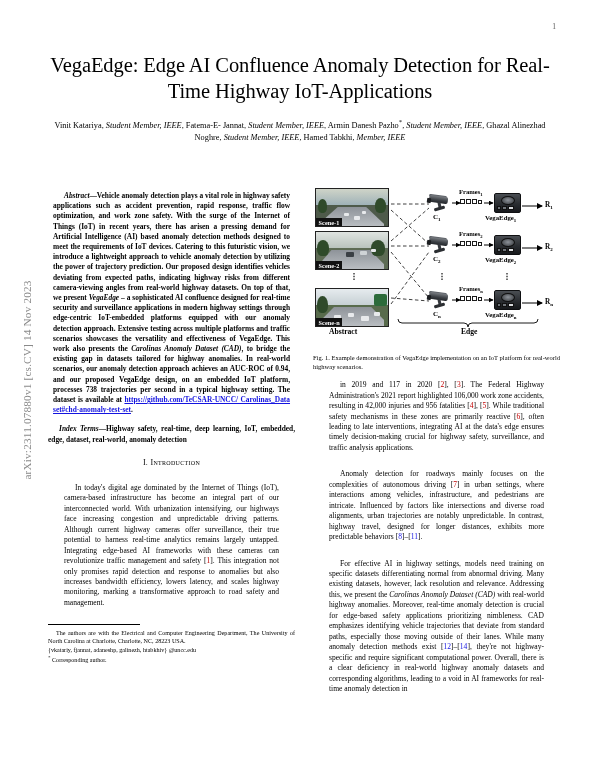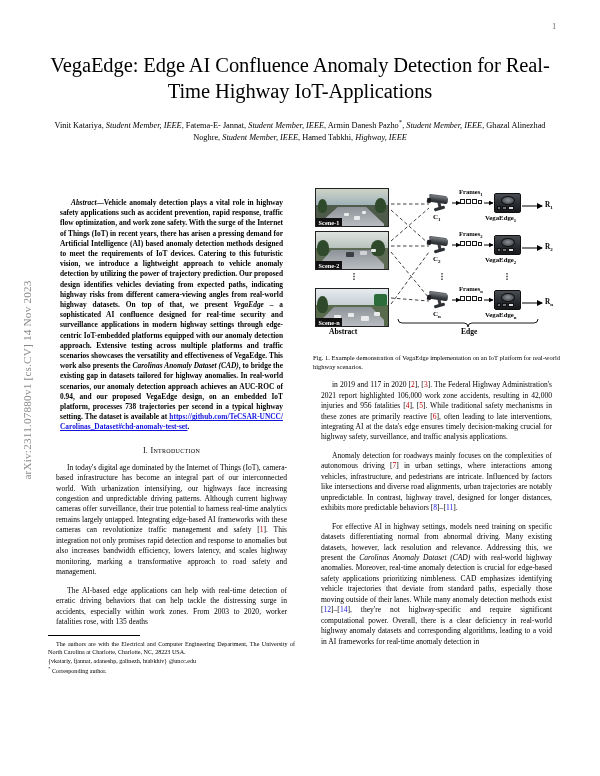--- a/index.html
+++ b/index.html
@@ -78,34 +78,34 @@
   }
   .col {
     position: absolute;
     top: 0;
     width: 247px;
   }
   .col-left  { left: 0; }
   .col-right { left: 265px; }
 
   p {
-    margin: 8px;
+    margin: 16px;
     font-size: 7.55px;
     line-height: 10.45px;
     text-align: justify;
     text-justify: inter-word;
     hyphens: auto;
   }
   p.indent { text-indent: 11px; }
   .abstract {
     font-weight: bold;
     font-size: 7.4px;
     line-height: 10.2px;
     text-align: justify;
-    margin: 12px;
+    margin: 5px;
     text-indent: 11px;
   }
   .abstract .lead { font-style: italic; font-weight: bold; }
   .abstract em { font-style: italic; }
   .link {
     color: #1414e0;
     word-break: break-all;
   }
   .index-terms {
     margin-top: 9px;
@@ -342,36 +342,38 @@
 <body>
 
 <div class="page">
 
   <div class="arxiv-stamp">arXiv:2311.07880v1  [cs.CV]  14 Nov 2023</div>
 
   <div class="page-number">1</div>
 
   <div class="title-block">
     <h1 class="paper-title">VegaEdge: Edge AI Confluence Anomaly Detection for Real-Time Highway IoT-Applications</h1>
-    <div class="authors">Vinit Katariya, <i>Student Member, IEEE</i>, Fatema-E- Jannat, <i>Student Member, IEEE</i>, Armin Danesh Pazho<sup>*</sup>, <i>Student Member, IEEE</i>, Ghazal Alinezhad Noghre, <i>Student Member, IEEE</i>, Hamed Tabkhi, <i>Highway, IEEE</i></div>
+    <div class="authors">Vinit Katariya, <i>Student Member, IEEE</i>, Fatema-E- Jannat, <i>Student Member, IEEE</i>, Armin Danesh Pazho<sup>*</sup>, <i>Student Member, IEEE</i>, Ghazal Alinezhad Noghre, <i>Student Member, IEEE</i>, Hamed Tabkhi, <i>Member, IEEE</i></div>
   </div>
 
   <div class="columns">
 
     <div class="col col-left">
 
       <div class="abstract">
         <span class="lead">Abstract</span><span>—Vehicle anomaly detection plays a vital role in highway safety applications such as accident prevention, rapid response, traffic flow optimization, and work zone safety. With the surge of the Internet of Things (IoT) in recent years, there has arisen a pressing demand for Artificial Intelligence (AI) based anomaly detection methods designed to meet the requirements of IoT devices. Catering to this futuristic vision, we introduce a lightweight approach to vehicle anomaly detection by utilizing the power of trajectory prediction. Our proposed design identifies vehicles deviating from expected paths, indicating highway risks from different camera-viewing angles from real-world highway datasets. On top of that, we present <em>VegaEdge</em> – a sophisticated AI confluence designed for real-time security and surveillance applications in modern highway settings through edge-centric IoT-embedded platforms equipped with our anomaly detection approach. Extensive testing across multiple platforms and traffic scenarios showcases the versatility and effectiveness of VegaEdge. This work also presents the <em>Carolinas Anomaly Dataset (CAD)</em>, to bridge the existing gap in datasets tailored for highway anomalies. In real-world scenarios, our anomaly detection approach achieves an AUC-ROC of 0.94, and our proposed VegaEdge design, on an embedded IoT platform, processes 738 trajectories per second in a typical highway setting. The dataset is available at </span><a class="link" href="#">https://github.com/TeCSAR-UNCC/ Carolinas_Dataset#chd-anomaly-test-set</a><span>.</span>
       </div>
 
+      <div class="index-terms">
+        <span class="lead">Index Terms</span><span>—Highway safety, real-time, deep learning, IoT, embedded, edge, dataset, real-world, anomaly detection</span>
+      </div>
 
       <div class="section-head">I. Introduction</div>
 
       <p class="indent">In today's digital age dominated by the Internet of Things (IoT), camera-based infrastructure has become an integral part of our interconnected world. With urbanization intensifying, our highways face increasing congestion and unpredictable driving patterns. Although current highway cameras offer surveillance, their true potential to harness real-time analytics remains largely untapped. Integrating edge-based AI frameworks with these cameras can revolutionize traffic management and safety [<span class="cite-r">1</span>]. This integration not only promises rapid detection and response to anomalies but also increases bandwidth efficiency, lowers latency, and scales highway monitoring, marking a transformative approach to road safety and management.</p>
-      <p class="indent">The AI-based edge applications can help with real-time detection of erratic driving behaviors that can help tackle the distressing surge in accidents, especially within work zones. From 2003 to 2020, worker fatalities rose, with 135 deaths</p>
 
       <div class="footnote-rule"></div>
       <div class="footnote">
         <span class="fn-indent">The authors are with the Electrical and Computer Engineering Department, The University of North Carolina at Charlotte, Charlotte, NC, 28223 USA.</span>
         <span>{vkatariy, fjannat, adaneshp, galinezh, htabkhiv} @uncc.edu</span><br>
         <sup>*</sup>
         <span>Corresponding author.</span>
       </div>
     </div>
 

